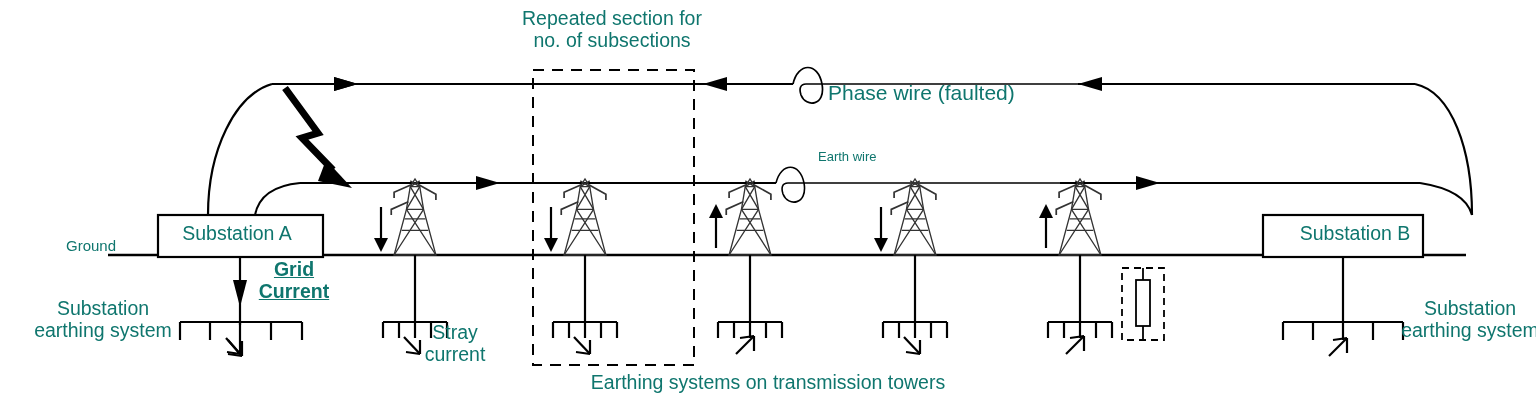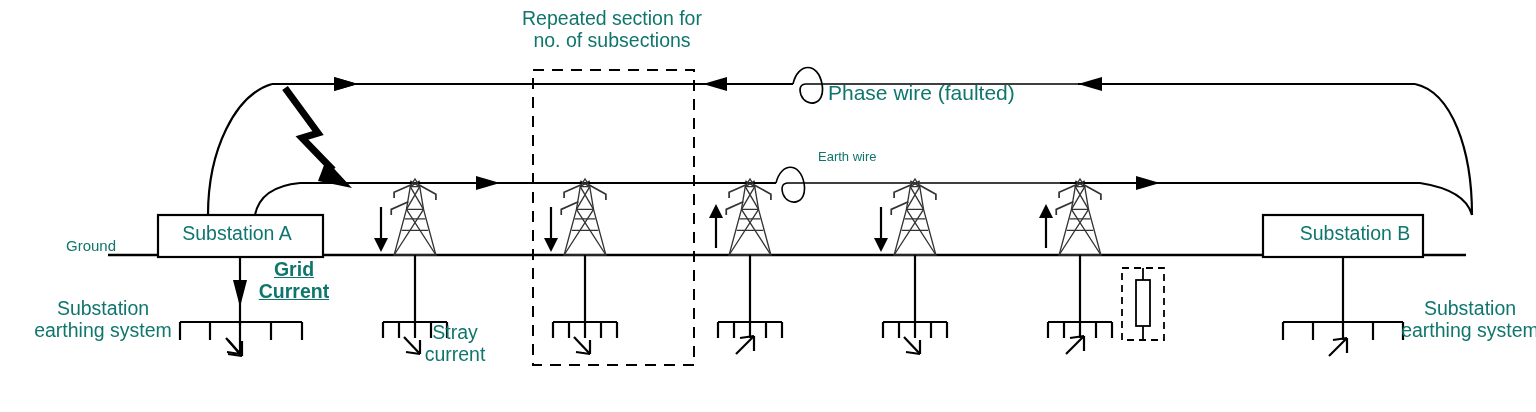--- a/index.html
+++ b/index.html
@@ -268,14 +268,15 @@
   <div class="lbl c" style="left:400px; top:322px; width:110px; font-size:19.5px;">Stray
 current</div>
 
 
   <div class="lbl c" style="left:28px; top:298px; width:150px; font-size:19.5px;">Substation
 earthing system</div>
 
   <div class="lbl c" style="left:1400px; top:298px; width:140px; font-size:19.5px;">Substation
 earthing system</div>
 
+  <div class="lbl c" style="left:528px; top:372px; width:480px; font-size:19.5px;">Earthing systems on transmission towers</div>
 
 </div>
 
 </body></html>

